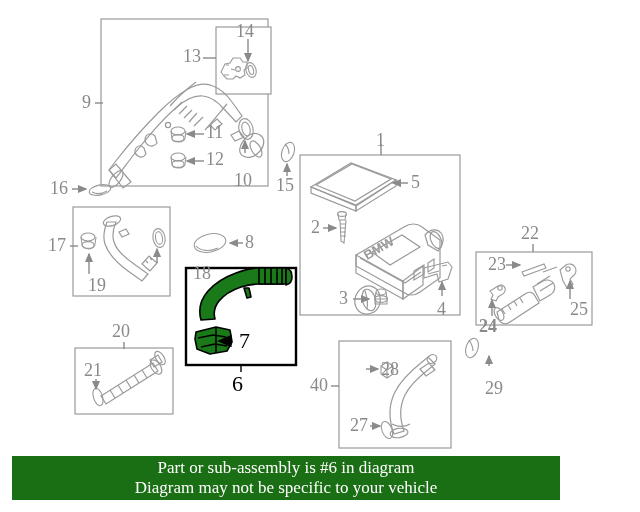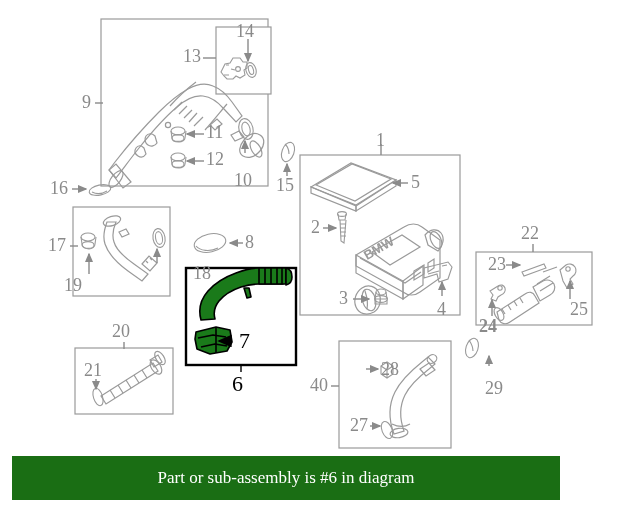--- a/index.html
+++ b/index.html
@@ -379,29 +379,30 @@
   <div class="num" style="left:82px;  top:93px;">9</div>
   <div class="num" style="left:234px; top:155px;margin-top:16px;">10</div>
   <div class="num" style="left:206px; top:123px;">11</div>
   <div class="num" style="left:206px; top:150px;">12</div>
   <div class="num" style="left:183px; top:47px;">13</div>
   <div class="num" style="left:236px; top:22px;">14</div>
   <div class="num" style="left:276px; top:176px;">15</div>
   <div class="num" style="left:50px;  top:179px;">16</div>
   <div class="num" style="left:48px;  top:236px;">17</div>
   <div class="num" style="left:145px; top:264px;margin-left:48px;">18</div>
-  <div class="num" style="left:64px;  top:276px;">19</div>
+  <div class="num" style="left:88px;  top:276px;">19</div>
   <div class="num" style="left:112px; top:322px;">20</div>
   <div class="num" style="left:84px;  top:361px;">21</div>
   <div class="num" style="left:521px; top:224px;">22</div>
   <div class="num" style="left:488px; top:255px;">23</div>
   <div class="num" style="left:479px; top:317px;font-weight:bold;">24</div>
   <div class="num" style="left:570px; top:300px;">25</div>
   <div class="num" style="left:310px; top:376px;">40</div>
   <div class="num" style="left:350px; top:416px;">27</div>
   <div class="num" style="left:345px; top:360px;margin-left:36px;">28</div>
   <div class="num" style="left:485px; top:346px;margin-top:33px;">29</div>
 
   <div id="notice-banner">
     <span class="banner-line">Part or sub-assembly is #6 in diagram</span>
+    <span class="banner-line">Diagram may not be specific to your vehicle</span>
   </div>
 
 </div>
 
 </body></html>

